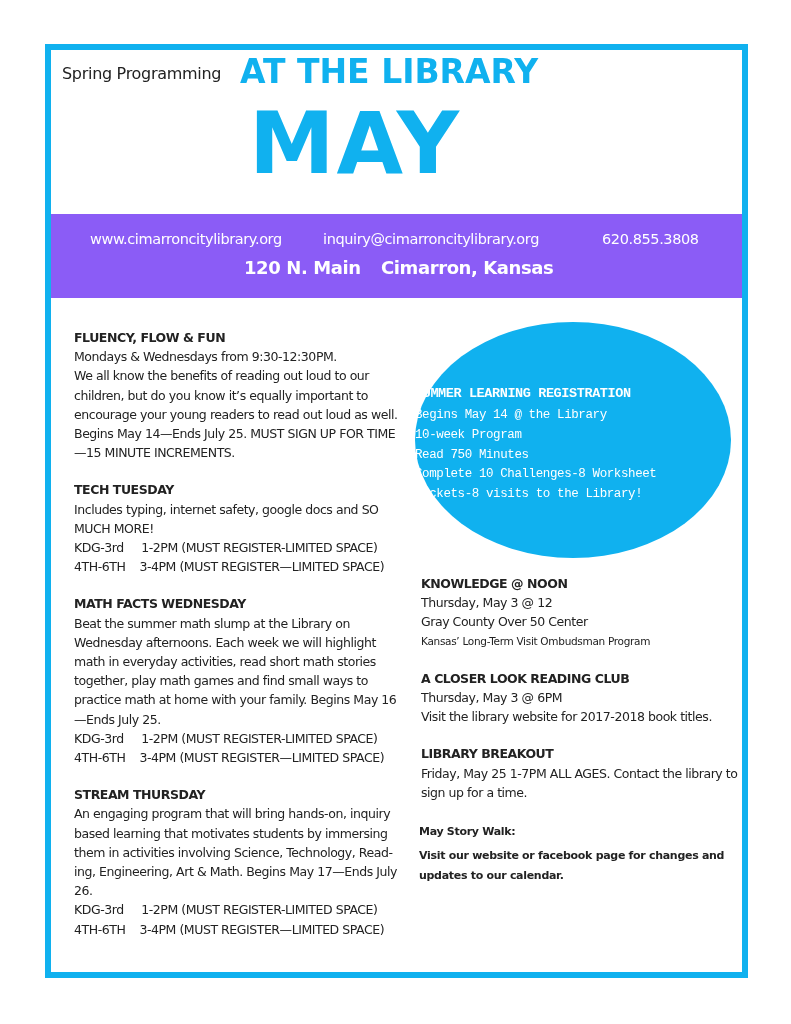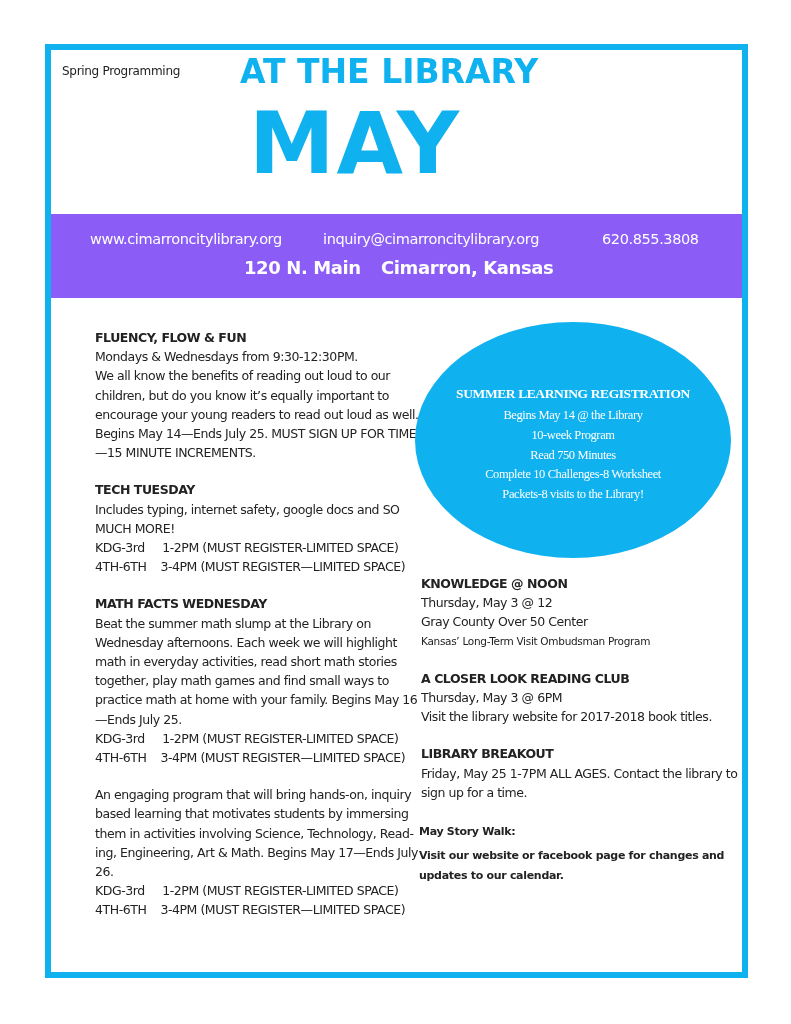--- a/index.html
+++ b/index.html
@@ -21,21 +21,21 @@
       top: 44px;
       width: 691px;
       height: 922px;
       border: 6px solid #10b1ef;
       background: #ffffff;
     }
     .spring-label {
       position: absolute;
       left: 62px;
       top: 64px;
-      font-size: 12px;
+      font-size: 16px;
       color: #222;
       font-family: "DejaVu Sans", sans-serif;
       letter-spacing: -0.3px;
     }
     .title-top {
       position: absolute;
       left: 0;
       width: 632px;
       top: 52px;
       text-align: left;
@@ -100,43 +100,41 @@
     .col-left {
       position: absolute;
       left: 74px;
       top: 328px;
       width: 330px;
       font-size: 12.5px;
       line-height: 19.2px;
       font-family: "DejaVu Sans", sans-serif;
       letter-spacing: -0.45px;
       color: #222;
-      margin-left: 21px;
     }
     .section { margin-bottom: 18px; }
     .section h3 {
       margin: 0;
       font-size: 12.5px;
       font-weight: bold;
       line-height: 19.2px;
     }
     .section p { margin: 0; }
     .sched-line { white-space: pre; }
 
     .ellipse {
       position: absolute;
       left: 415px;
       top: 322px;
       width: 316px;
       height: 236px;
       border-radius: 50%;
       background: #10b1ef;
       color: #ffffff;
-      text-align: center;
-      font-family: Liberation Serif, serif;
+      font-family: Liberation Mono, monospace;
       letter-spacing: -0.4px;
     }
     .ellipse-inner {
       position: absolute;
       top: 62px;
       left: 0;
       width: 100%;
     }
     .ellipse h2 {
       margin: 0 0 2px 0;
@@ -209,20 +207,21 @@
     <p class="sched-line">KDG-3rd     1-2PM (MUST REGISTER-LIMITED SPACE)</p>
     <p class="sched-line">4TH-6TH    3-4PM (MUST REGISTER—LIMITED SPACE)</p>
   </div>
   <div class="section">
     <h3>MATH FACTS WEDNESDAY</h3>
     <p>Beat the summer math slump at the Library on Wednesday afternoons. Each week we will highlight math in everyday activities, read short math stories together, play math games and find small ways to practice math at home with your family. Begins May 16—Ends July 25.</p>
     <p class="sched-line">KDG-3rd     1-2PM (MUST REGISTER-LIMITED SPACE)</p>
     <p class="sched-line">4TH-6TH    3-4PM (MUST REGISTER—LIMITED SPACE)</p>
   </div>
   <div class="section">
+    <h3>STREAM THURSDAY</h3>
     <p>An engaging program that will bring hands-on, inquiry based learning that motivates students by immersing them in activities involving Science, Technology, Read-ing, Engineering, Art &amp; Math. Begins May 17—Ends July 26.</p>
     <p class="sched-line">KDG-3rd     1-2PM (MUST REGISTER-LIMITED SPACE)</p>
     <p class="sched-line">4TH-6TH    3-4PM (MUST REGISTER—LIMITED SPACE)</p>
   </div>
 </div>
 
 <div class="ellipse">
   <div class="ellipse-inner">
     <h2>SUMMER LEARNING REGISTRATION</h2>
     <div class="eline">Begins May 14 @ the Library</div>

